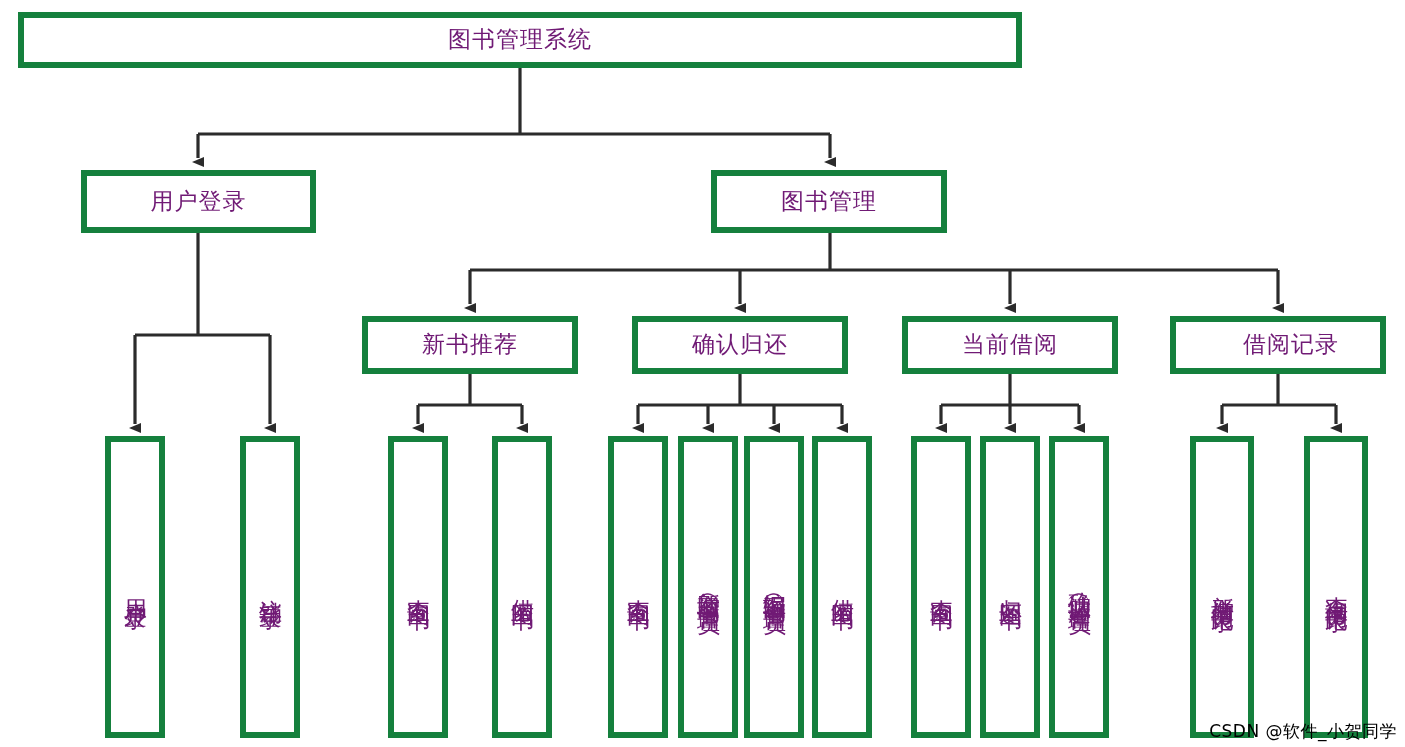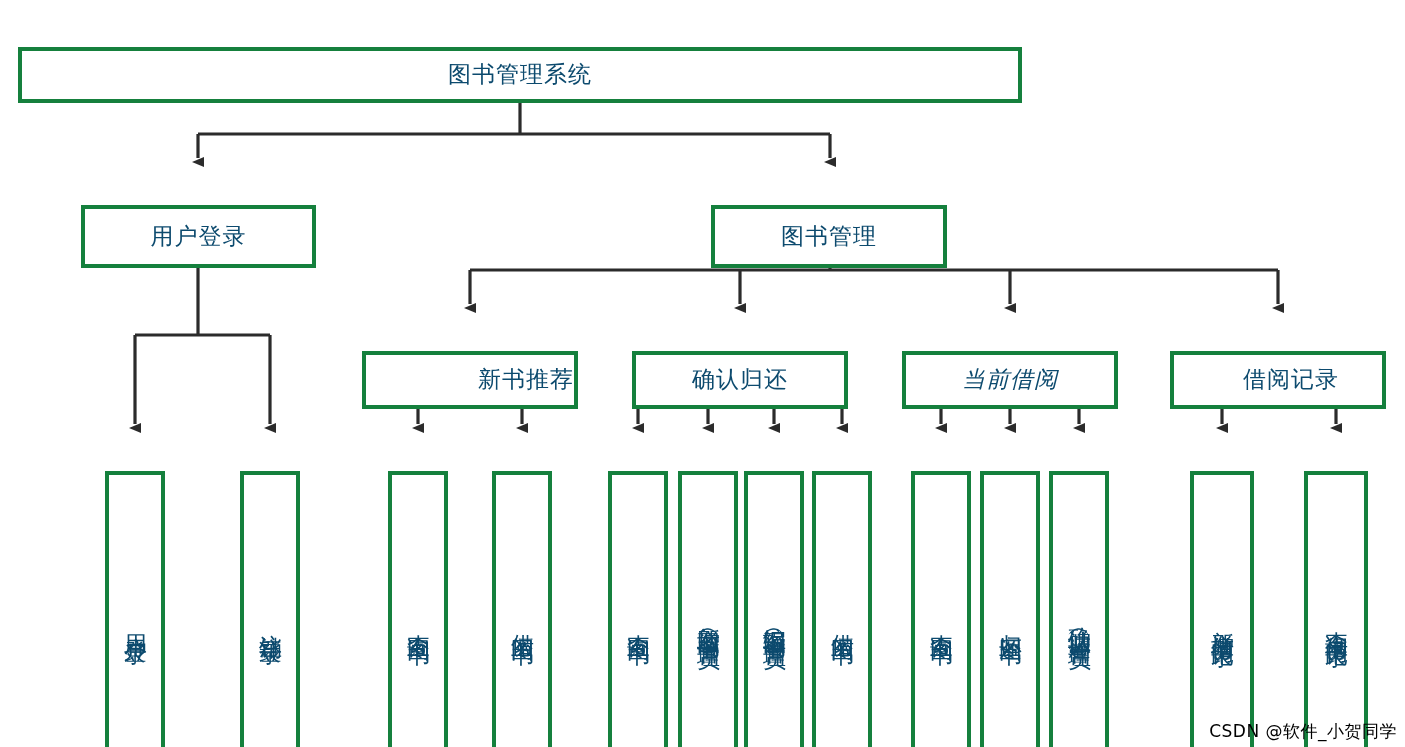--- a/index.html
+++ b/index.html
@@ -23,27 +23,26 @@
     position: absolute;
     left: 0;
     top: 0;
     width: 1405px;
     height: 747px;
     pointer-events: none;
   }
   .node {
     position: absolute;
     box-sizing: border-box;
-    border: 4px solid #15803d;
+    border: 6px solid #15803d;
     background: #ffffff;
     display: flex;
     align-items: center;
     justify-content: center;
-    color: #0c4a6e;
-    margin-top: 35px;
+    color: #701a75;
   }
   .node-label {
     display: block;
     text-align: center;
     line-height: 1.18;
     white-space: nowrap;
   }
   .node.horizontal .node-label {
     font-size: 23px;
     letter-spacing: 1px;
@@ -138,29 +137,29 @@
   </div>
 
   <div class="node horizontal" style="left:81px; top:170px; width:235px; height:63px;">
     <span class="node-label">用户登录</span>
   </div>
 
   <div class="node horizontal" style="left:711px; top:170px; width:236px; height:63px;">
     <span class="node-label">图书管理</span>
   </div>
 
-  <div class="node horizontal" style="left:362px; top:316px; width:216px; height:58px;justify-content:flex-end;">
+  <div class="node horizontal" style="left:362px; top:316px; width:216px; height:58px;">
     <span class="node-label">新书推荐</span>
   </div>
 
   <div class="node horizontal" style="left:632px; top:316px; width:216px; height:58px;">
     <span class="node-label">确认归还</span>
   </div>
 
-  <div class="node horizontal" style="left:902px; top:316px; width:216px; height:58px;font-style:italic;">
+  <div class="node horizontal" style="left:902px; top:316px; width:216px; height:58px;">
     <span class="node-label">当前借阅</span>
   </div>
 
   <div class="node horizontal" style="left:1170px; top:316px; width:216px; height:58px;padding-left:26px;">
     <span class="node-label">借阅记录</span>
   </div>
 
   <div class="node vertical" style="left:105px; top:436px; width:60px; height:302px;">
     <span class="node-label">用户登录</span>
   </div>

